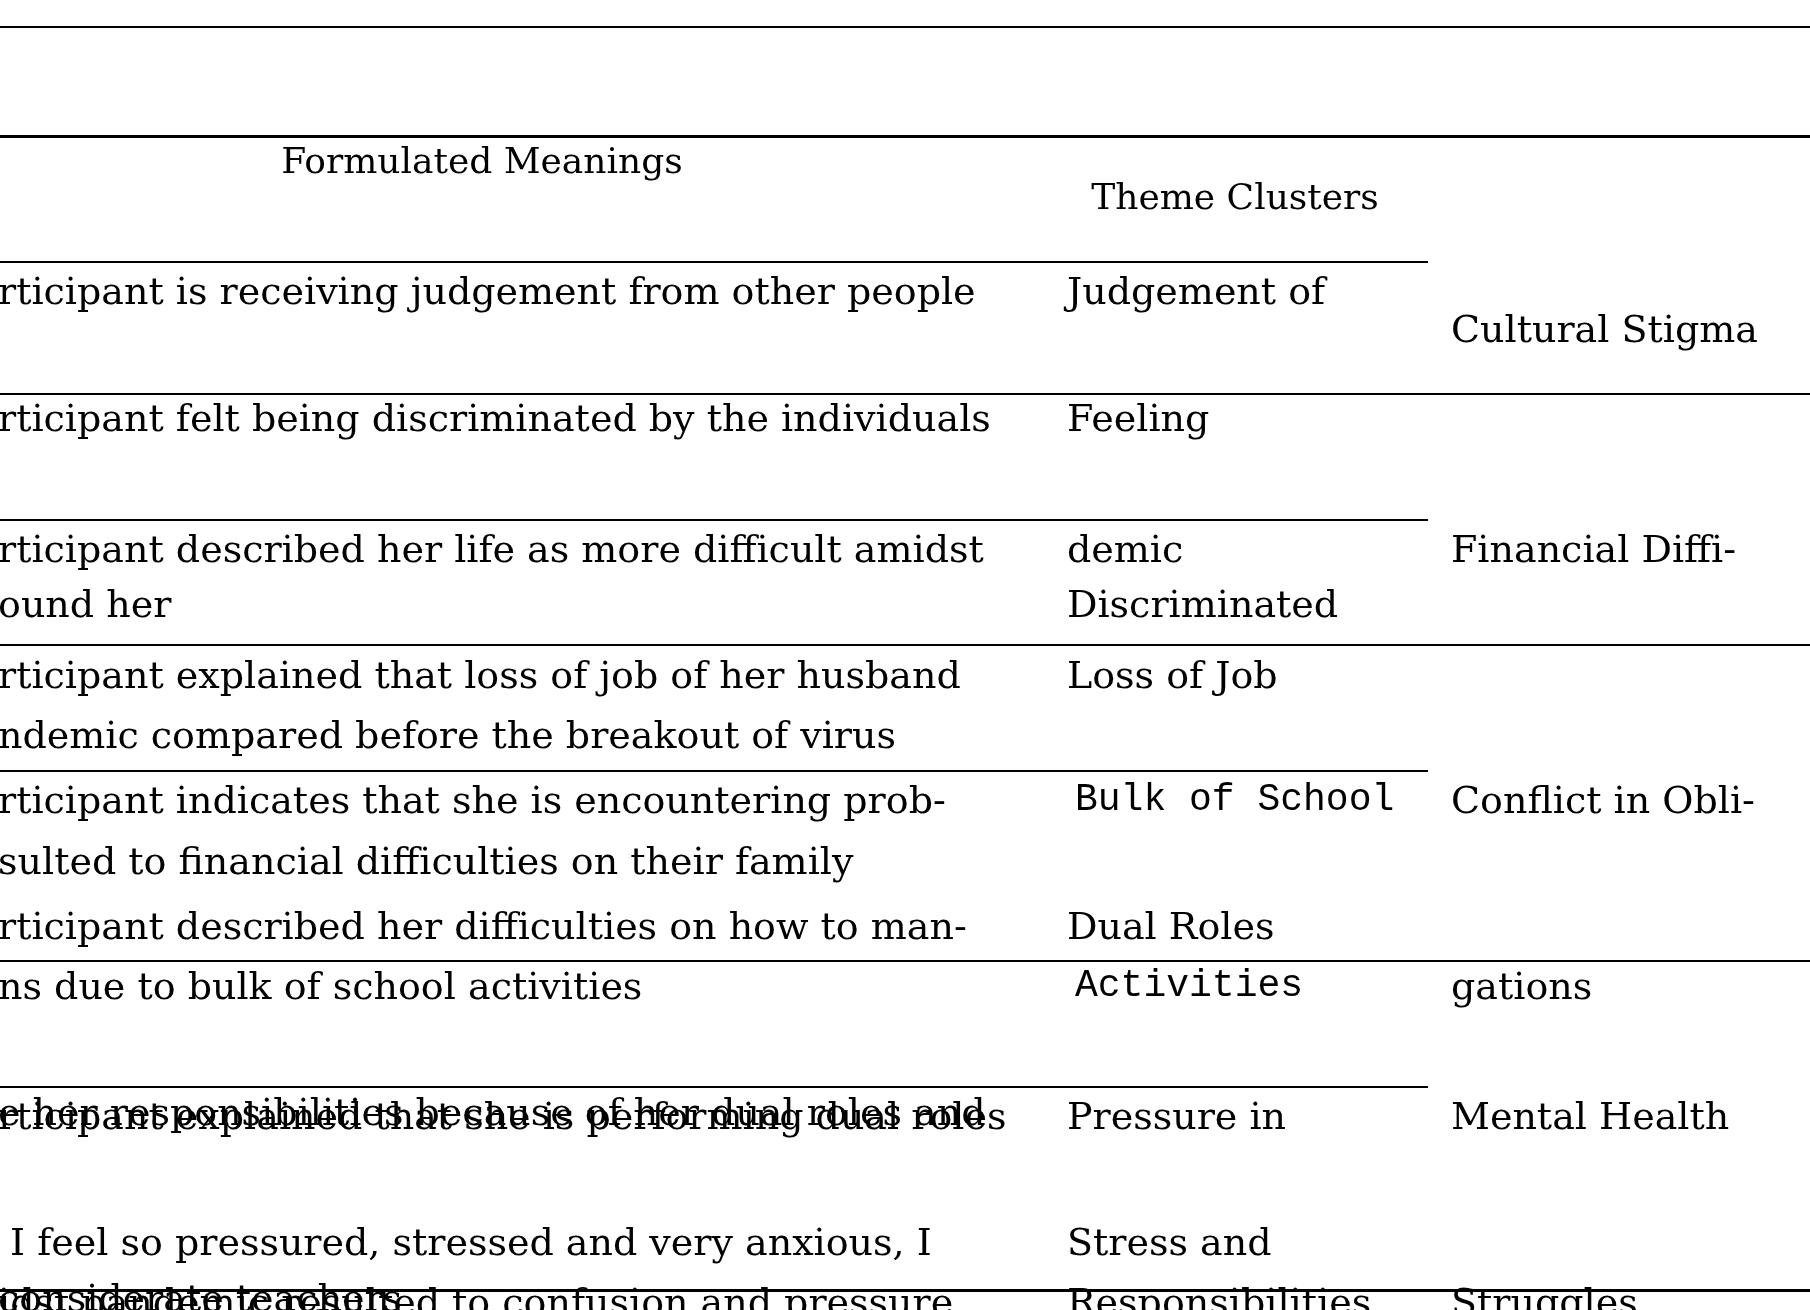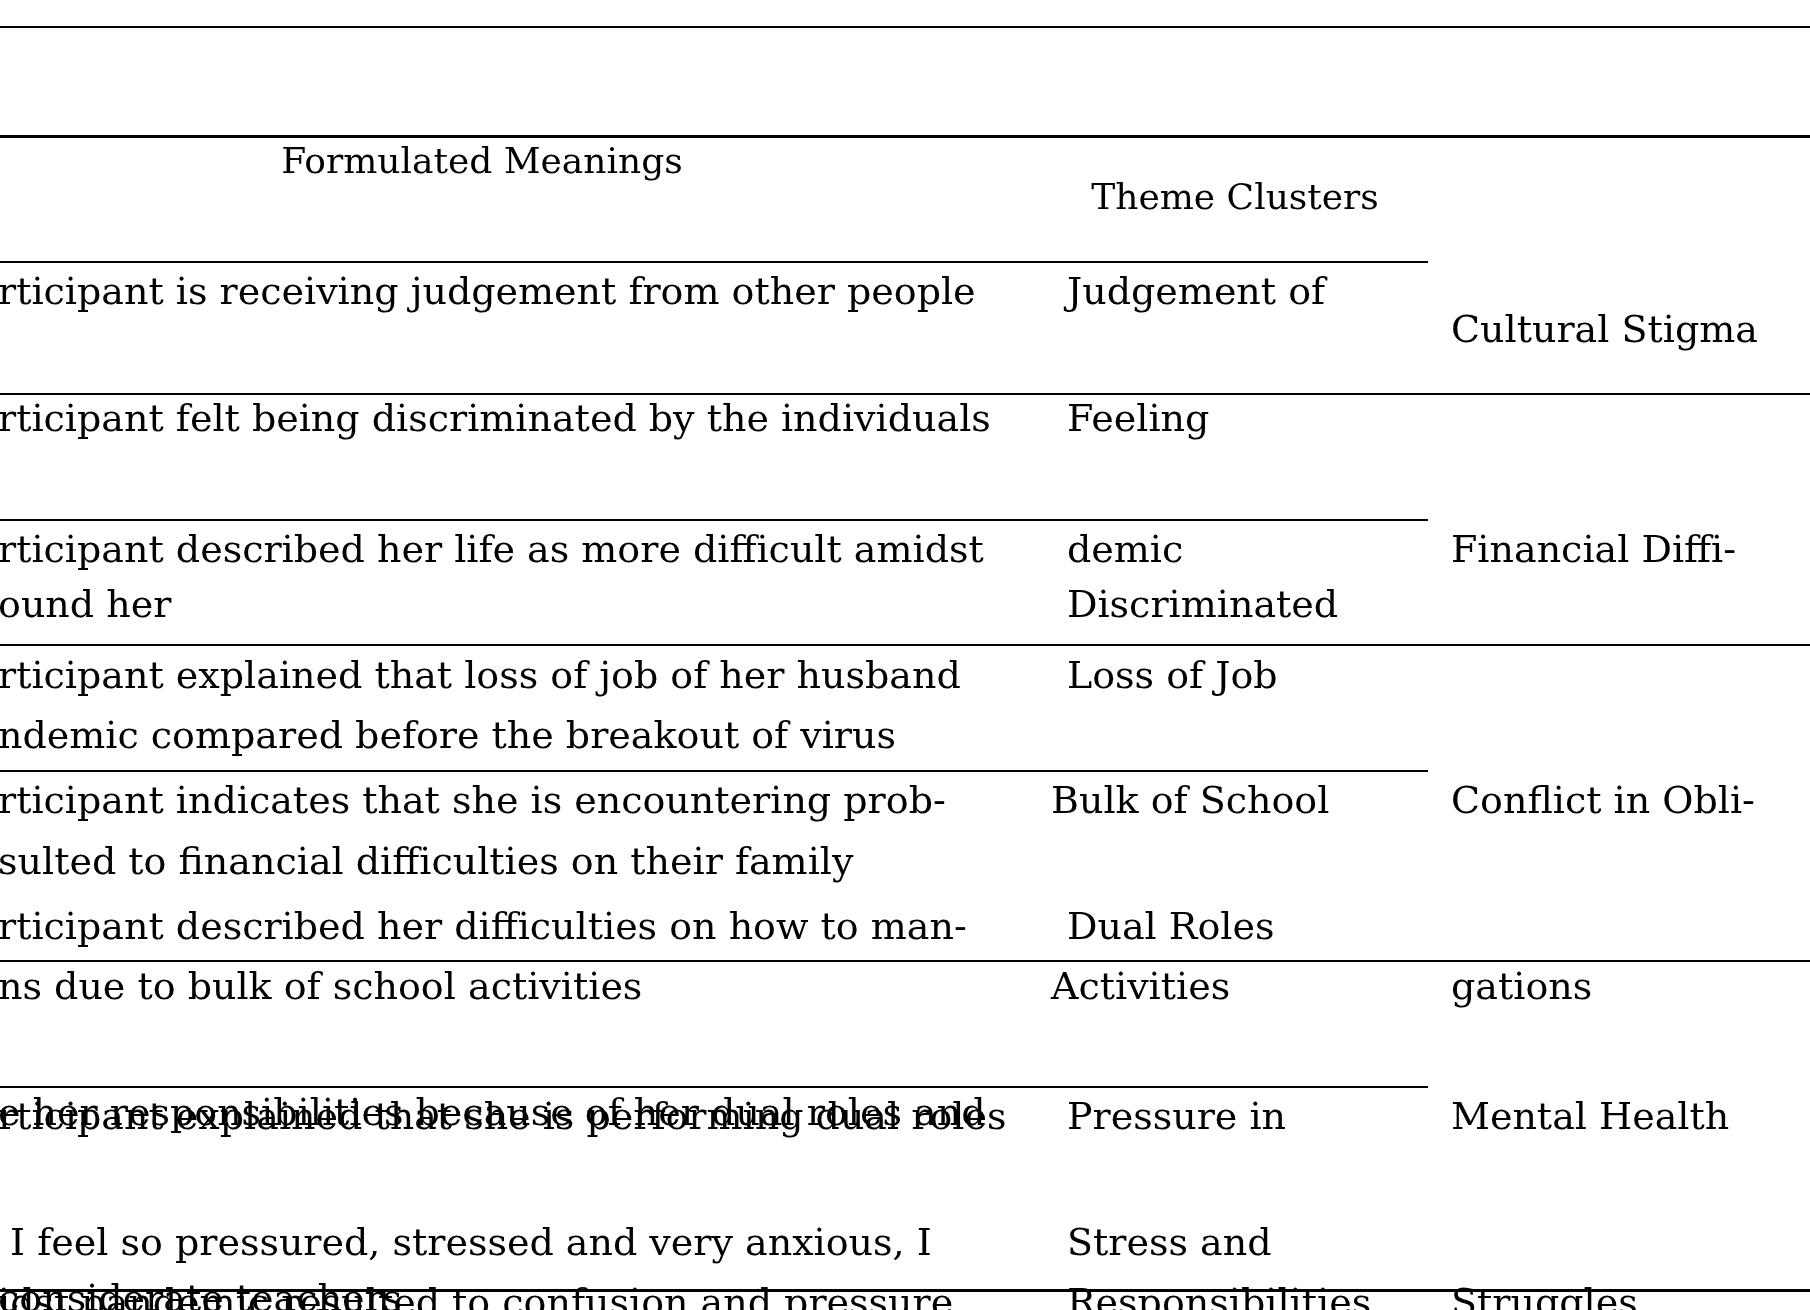--- a/index.html
+++ b/index.html
@@ -71,21 +71,21 @@
 </div>
 
 <div class="cell" style="left:1451px; top:645px;">
   <span class="ln">Conflict in Obli-</span>
   <span class="ln">gations</span>
 </div>
 <div class="cell" style="left:-2px; top:645px;">
   <span class="ln">rticipant indicates that she is encountering prob-</span>
   <span class="ln">ns due to bulk of school activities</span>
 </div>
-<div class="cell" style="left:1051px; top:645px;">
+<div class="cell" style="left:1075px; top:645px;font-family:Liberation Mono, monospace;">
   <span class="ln">Bulk of School</span>
   <span class="ln">Activities</span>
 </div>
 <div class="cell" style="left:-2px; top:771px;">
   <span class="ln">rticipant described her difficulties on how to man-</span>
   <span class="ln">e her responsibilities because of her dual roles and</span>
   <span class="ln">considerate teachers</span>
 </div>
 <div class="cell" style="left:1067px; top:771px;">
   <span class="ln">Dual Roles</span>

